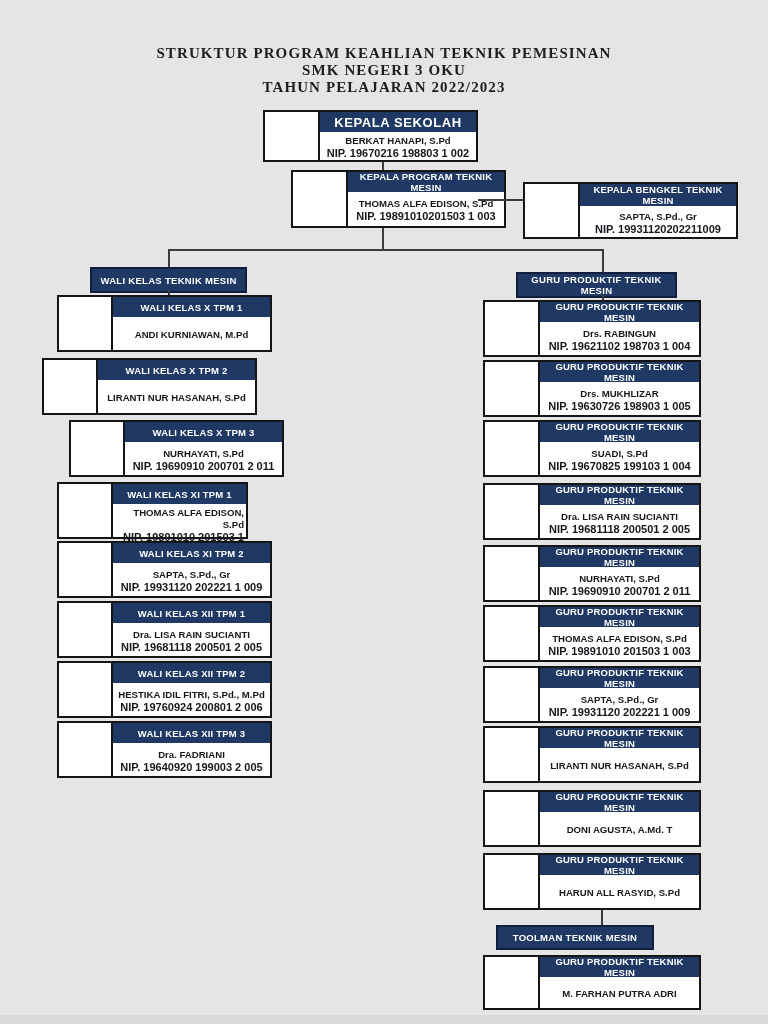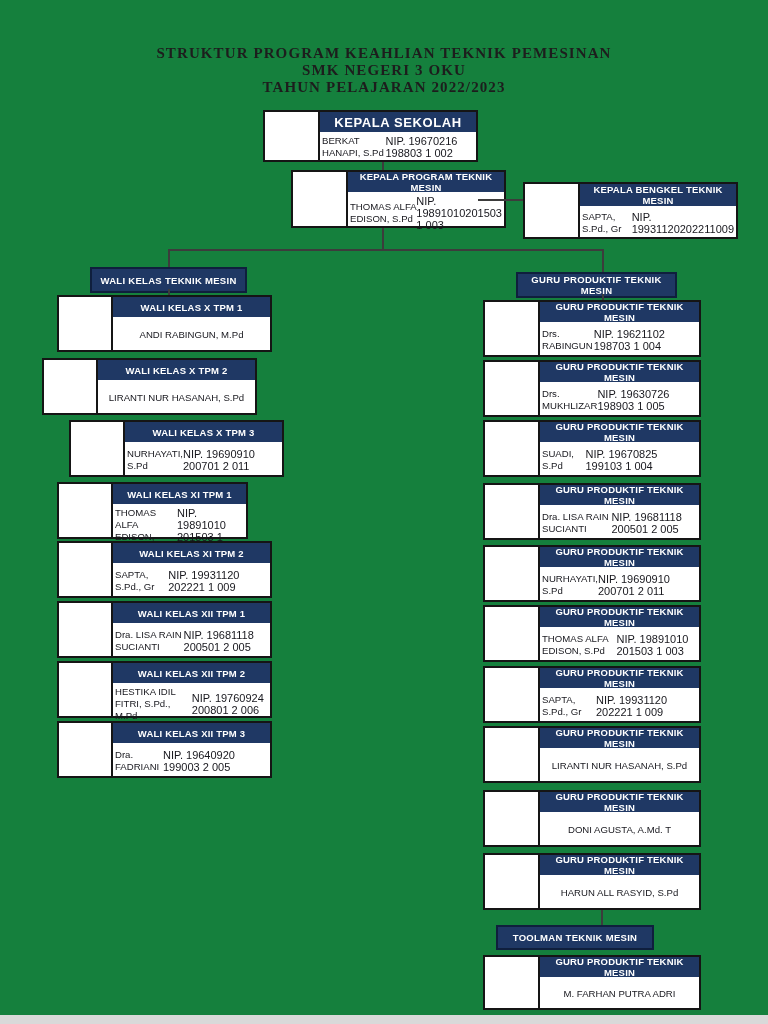--- a/index.html
+++ b/index.html
@@ -1,38 +1,38 @@
 <!DOCTYPE html>
 <html><head>
 <meta charset="utf-8">
 <style>
   html,body { margin:0; padding:0; background:#ffffff; }
   .page {
-    position:relative; width:768px; height:1024px; background:#15803d;
+    position:relative; width:768px; height:1024px; background:#e5e5e5;
     font-family:"Liberation Sans", sans-serif; overflow:hidden;
     --navy:#1f3864; --ink:#17171d; --line:#3c3c3c; --border:#151515;
   }
   .doc-title {
     position:absolute; top:45px; left:0; width:100%; text-align:center;
     font-family:"Liberation Serif", serif; font-weight:700; color:#1d1d1d;
   }
   .doc-title div { font-size:15px; line-height:17px; letter-spacing:1.1px; }
 
   
   .node { position:absolute; display:flex; }
   .photo { background:#ffffff; border:2px solid var(--border); flex:0 0 auto; }
   .nmain { border:2px solid var(--border); margin-left:-2px; background:#ffffff;
            display:flex; flex-direction:column; flex:1 1 auto; }
   .nhead { background:var(--navy); color:#ffffff; font-weight:700; text-align:center;
            display:flex; align-items:center; justify-content:center;
            border-bottom:2px solid #ffffff; letter-spacing:.2px; font-size:9.5px;
            padding:0 2px; flex:0 0 auto; }
   .nhead.big { font-size:13px; letter-spacing:.6px; }
-  .nbody { flex:1 1 auto; display:flex; flex-direction:row; align-items:center;
-           justify-content:center; color:var(--ink); font-weight:400; text-align:left;
+  .nbody { flex:1 1 auto; display:flex; flex-direction:column; align-items:center;
+           justify-content:center; color:var(--ink); font-weight:700; text-align:right;
            line-height:12px; padding:1px 2px; }
   .nbody .nm  { font-size:9.6px; }
   .nbody .nip { font-size:11px; }
 
   
   .colhead { position:absolute; background:var(--navy); color:#ffffff; font-weight:700;
              display:flex; align-items:center; justify-content:center; text-align:center;
              font-size:9.5px; letter-spacing:.3px; border:2px solid #0f1f3d; }
 
   .line { position:absolute; background:var(--line); }
@@ -97,21 +97,21 @@
   <div class="line" style="left:168px; top:289px; width:2px;  height:6px;"></div>
   <div class="line" style="left:602px; top:294px; width:2px;  height:6px;"></div>
   <div class="line" style="left:601px; top:910px; width:2px;  height:15px;"></div>
 
   <div class="page-edge"></div>
 <div class="node" style="left: 57px; top: 295px; width: 215px; height: 57px;">
       <div class="photo" style="width: 52px;"></div>
       <div class="nmain">
         <div class="nhead" style="height: 20px;">WALI KELAS X TPM 1</div>
         <div class="nbody">
-          <div class="nm">ANDI RABINGUN, M.Pd</div>
+          <div class="nm">ANDI KURNIAWAN, M.Pd</div>
         </div>
       </div>
     </div>
     <div class="node" style="left: 42px; top: 358px; width: 215px; height: 57px;">
       <div class="photo" style="width: 52px;"></div>
       <div class="nmain">
         <div class="nhead" style="height: 20px;">WALI KELAS X TPM 2</div>
         <div class="nbody">
           <div class="nm">LIRANTI NUR HASANAH, S.Pd</div>
         </div>

